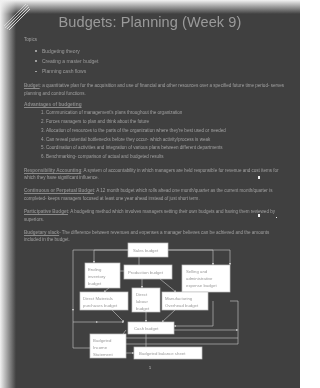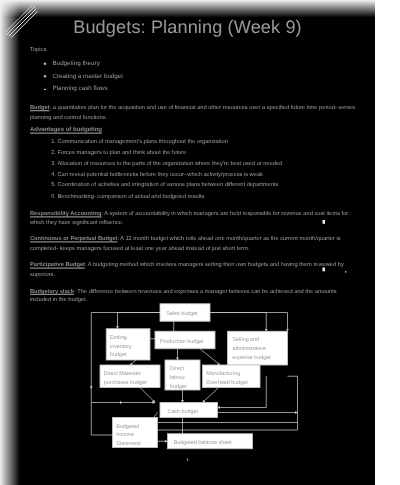--- a/index.html
+++ b/index.html
@@ -11,21 +11,21 @@
     width: 300px;
     height: 388px;
     overflow: hidden;
     font-family: "Liberation Sans", sans-serif;
     color: #8d8d8d;
     position: relative;
   }
   .page {
     position: absolute;
     inset: 0;
-    background: #000000;
+    background: #404040;
     overflow: hidden;
   }
   
   .scan-shade-top {
     position: absolute;
     top: 0; left: 0; right: 0; height: 14px;
     background: linear-gradient(to bottom, #f3f3f3, rgba(255,255,255,0));
     pointer-events: none;
   }
   .scan-shade-left {

